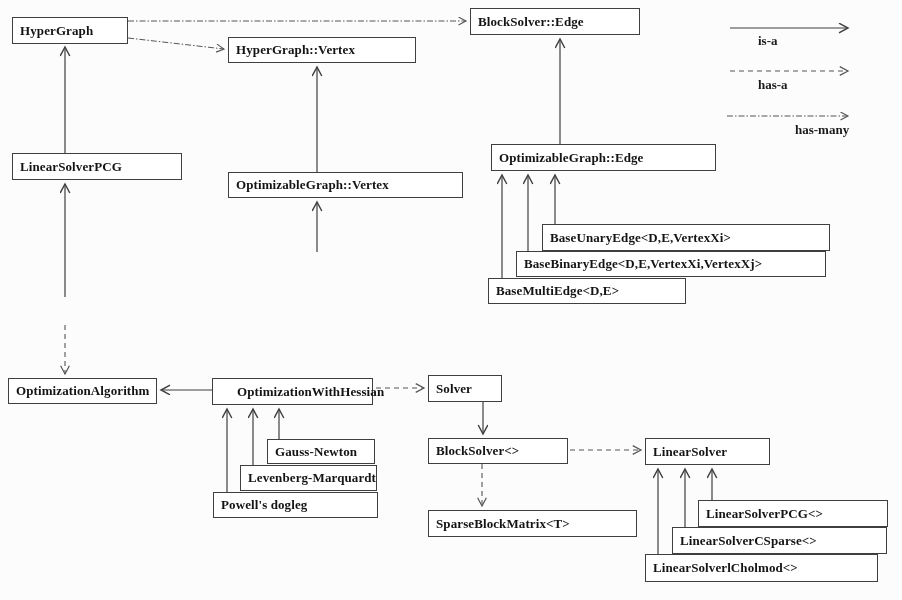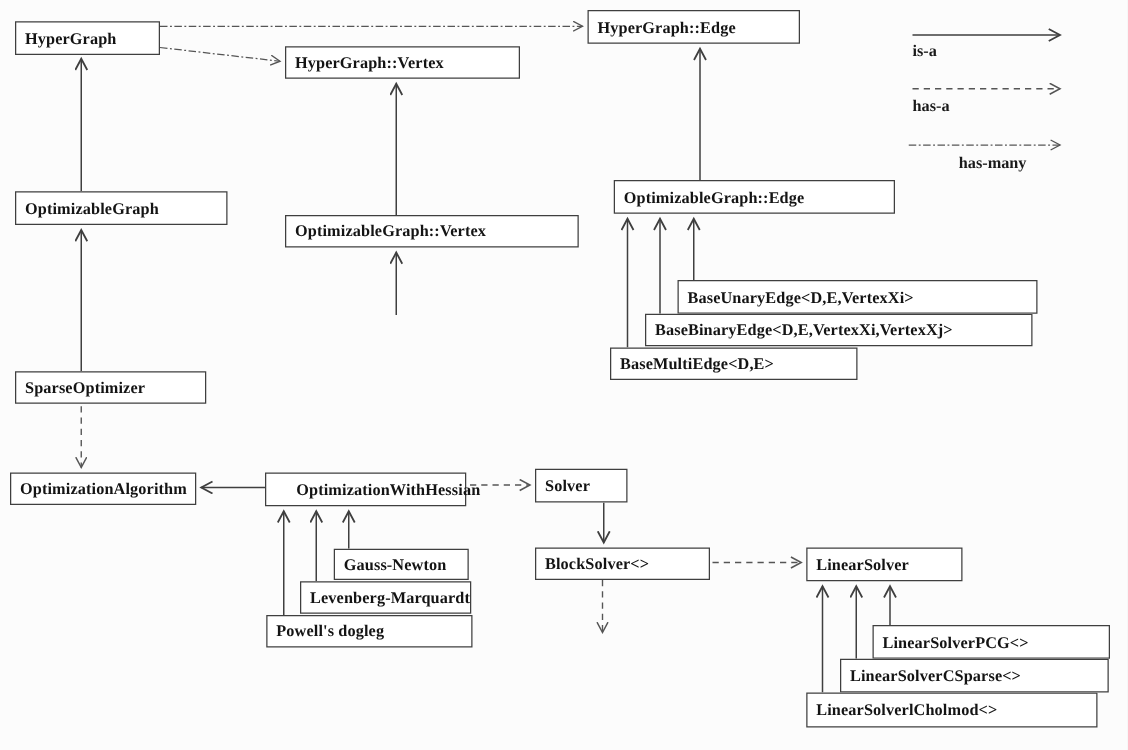--- a/index.html
+++ b/index.html
@@ -8,21 +8,21 @@
     position:relative;width:902px;height:600px;background:#fcfcfc;overflow:hidden;
   }
   .wires{position:absolute;left:0;top:0;width:902px;height:600px;}
   .node{
     position:absolute;box-sizing:border-box;background:#ffffff;
     border:1.4px solid #3f3f3f;color:#141414;
     font-size:13px;font-weight:bold;white-space:nowrap;
     display:flex;align-items:center;padding-left:7px;letter-spacing:0.1px;
   }
   .legend-label{
-    position:absolute;color:#1a1a1a;font-size:13px;font-weight:bold;white-space:nowrap;
+    position:absolute;color:#1a1a1a;font-size:13px;font-weight:bold;white-space:nowrap;margin-left:28px;
   }
   .sline{stroke:#3f3f3f;stroke-width:1.2;fill:none;}
   .dline{stroke:#555555;stroke-width:1.1;fill:none;stroke-dasharray:5 4;}
   .mline{stroke:#555555;stroke-width:1;fill:none;stroke-dasharray:6 2 1.5 2;}
 </style>
 </head>
 <body>
 
 <div class="canvas">
 
@@ -61,35 +61,35 @@
     <line class="mline" x1="128" y1="21" x2="466" y2="21" marker-end="url(#vheadg)"></line>
     <line class="mline" x1="128" y1="38" x2="224" y2="49" marker-end="url(#vheadg)"></line>
 
     <line class="sline" x1="730" y1="28" x2="848" y2="28" marker-end="url(#vhead)"></line>
     <line class="dline" x1="730" y1="71" x2="848" y2="71" marker-end="url(#vheadg)"></line>
     <line class="mline" x1="727" y1="116" x2="848" y2="116" marker-end="url(#vheadg)"></line>
   </svg>
 
   <div class="node" style="left:12px;top:17px;width:116px;height:27px;">HyperGraph</div>
   <div class="node" style="left:228px;top:37px;width:188px;height:26px;">HyperGraph::Vertex</div>
-  <div class="node" style="left:470px;top:8px;width:170px;height:27px;">HyperGraph::Edge</div>
-  <div class="node" style="left:12px;top:153px;width:170px;height:27px;">OptimizableGraph</div>
+  <div class="node" style="left:470px;top:8px;width:170px;height:27px;">BlockSolver::Edge</div>
+  <div class="node" style="left:12px;top:153px;width:170px;height:27px;">LinearSolverPCG</div>
   <div class="node" style="left:228px;top:172px;width:235px;height:26px;">OptimizableGraph::Vertex</div>
   <div class="node" style="left:470px;top:144px;width:225px;height:27px;margin-left:21px;">OptimizableGraph::Edge</div>
   <div class="node" style="left:542px;top:224px;width:288px;height:27px;">BaseUnaryEdge&lt;D,E,VertexXi&gt;</div>
   <div class="node" style="left:516px;top:251px;width:310px;height:26px;">BaseBinaryEdge&lt;D,E,VertexXi,VertexXj&gt;</div>
   <div class="node" style="left:488px;top:278px;width:198px;height:26px;">BaseMultiEdge&lt;D,E&gt;</div>
-  <div class="node" style="left:12px;top:297px;width:153px;height:26px;">SparseOptimizer</div>
   <div class="node" style="left:8px;top:378px;width:149px;height:26px;">OptimizationAlgorithm</div>
   <div class="node" style="left:212px;top:378px;width:161px;height:27px;padding-left:24px;">OptimizationWithHessian</div>
   <div class="node" style="left:428px;top:375px;width:74px;height:27px;">Solver</div>
   <div class="node" style="left:267px;top:439px;width:108px;height:25px;">Gauss-Newton</div>
   <div class="node" style="left:240px;top:465px;width:137px;height:26px;">Levenberg-Marquardt</div>
   <div class="node" style="left:213px;top:492px;width:165px;height:26px;">Powell's dogleg</div>
   <div class="node" style="left:428px;top:438px;width:140px;height:26px;">BlockSolver&lt;&gt;</div>
+  <div class="node" style="left:428px;top:510px;width:209px;height:27px;">SparseBlockMatrix&lt;T&gt;</div>
   <div class="node" style="left:645px;top:438px;width:125px;height:27px;">LinearSolver</div>
   <div class="node" style="left:698px;top:500px;width:190px;height:27px;">LinearSolverPCG&lt;&gt;</div>
   <div class="node" style="left:672px;top:527px;width:215px;height:27px;">LinearSolverCSparse&lt;&gt;</div>
   <div class="node" style="left:645px;top:554px;width:233px;height:28px;">LinearSolverlCholmod&lt;&gt;</div>
 
   <div class="legend-label" style="left:730px;top:33px;">is-a</div>
   <div class="legend-label" style="left:730px;top:77px;">has-a</div>
   <div class="legend-label" style="left:727px;top:122px;padding-left:40px;">has-many</div>
 
 </div>

